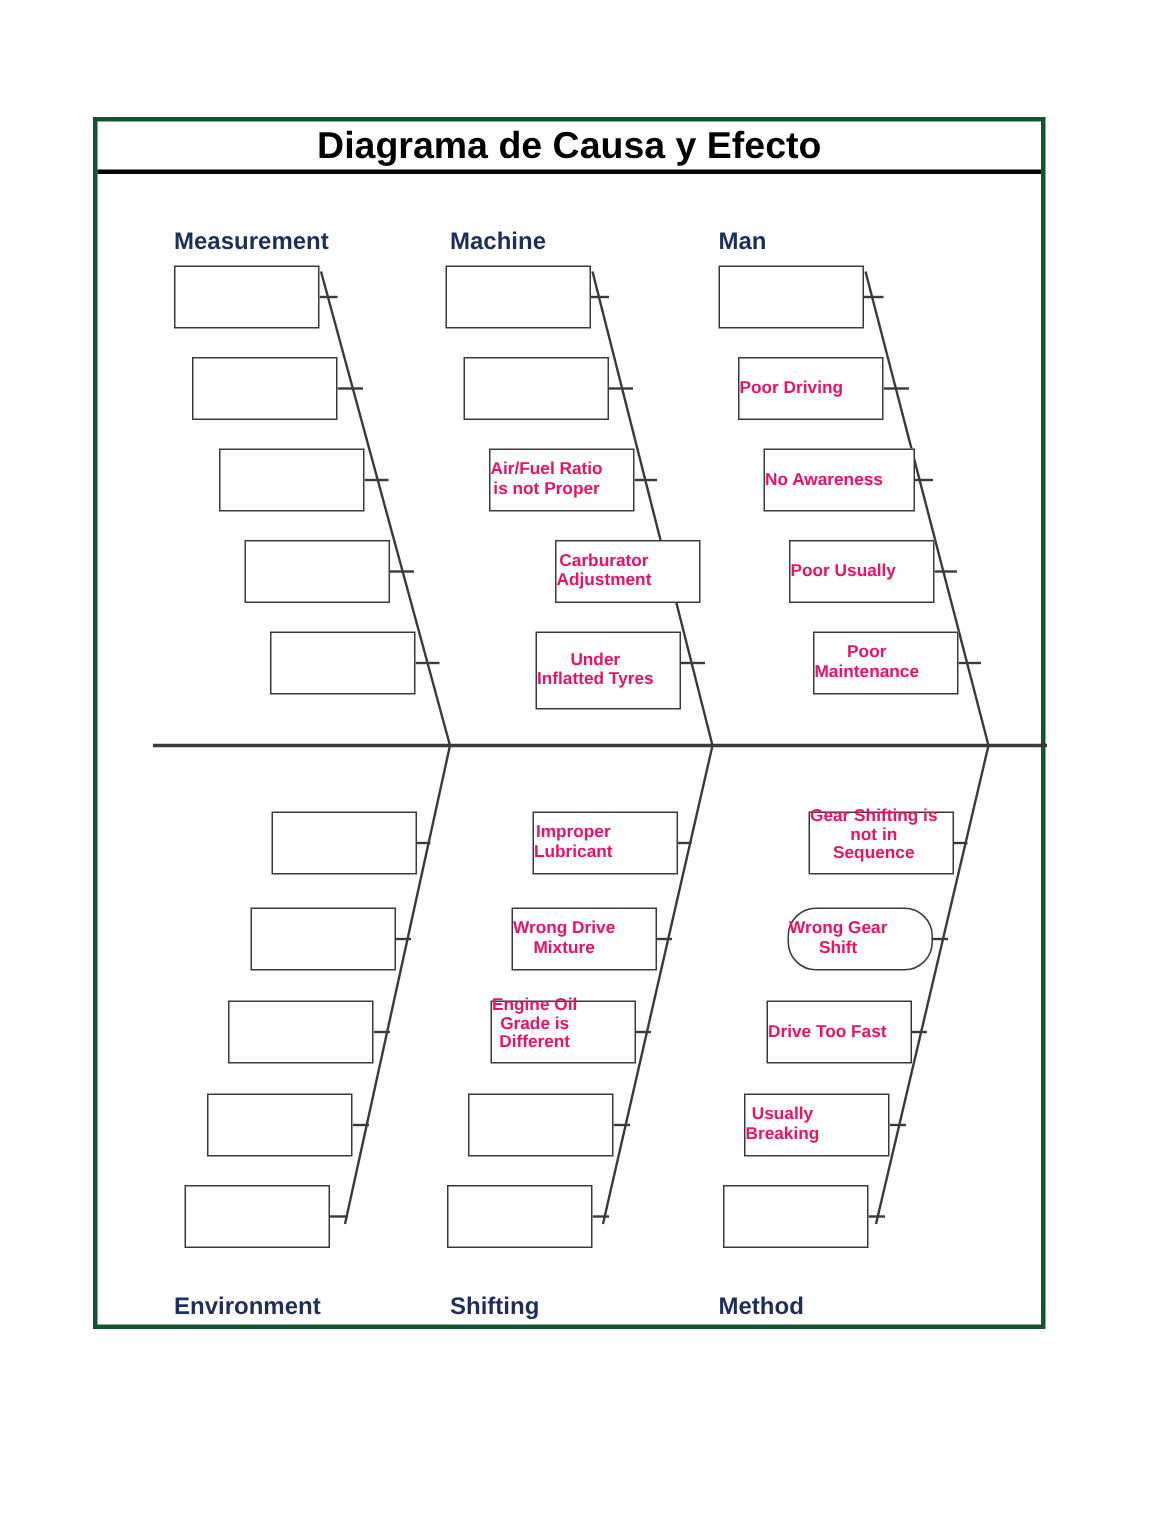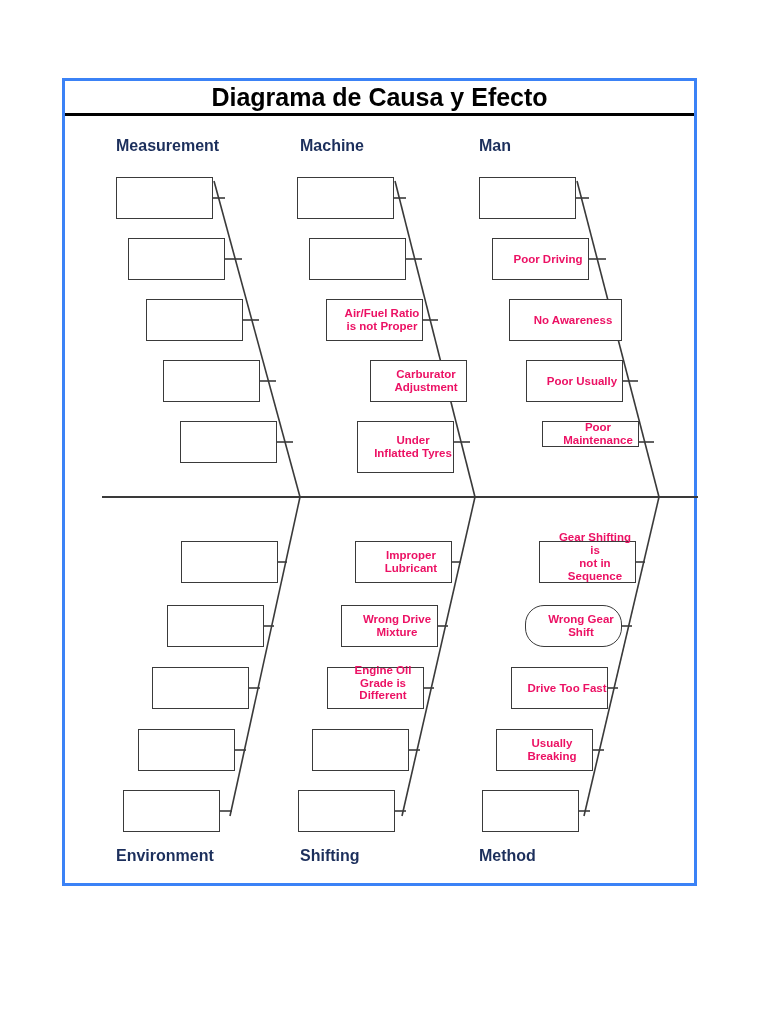--- a/index.html
+++ b/index.html
@@ -15,21 +15,21 @@
     overflow: hidden;
   }
 
   
   #diagram-frame {
     position: absolute;
     left: 62px;
     top: 78px;
     width: 635px;
     height: 808px;
-    border: 3px solid #3b82f6;
+    border: 3px solid #14532d;
     box-sizing: border-box;
     background: #ffffff;
     text-decoration: underline;
   }
 
   
   #title-bar {
     position: absolute;
     left: 0;
     top: 0;
@@ -49,43 +49,43 @@
     white-space: nowrap;
   }
 
   
   .cat-label {
     position: absolute;
     font-size: 16px;
     font-weight: bold;
     color: #1c2f5c;
     white-space: nowrap;
+    margin-top: 16px;
   }
 
   
   #skeleton {
     position: absolute;
     left: 0;
     top: 0;
     width: 635px;
     height: 808px;
     pointer-events: none;
   }
 
   
   .cause-box {
     position: absolute;
     box-sizing: border-box;
     border: 1.4px solid #3a3a3a;
     background: #ffffff;
     display: flex;
     align-items: center;
-    justify-content: center;
+    justify-content: flex-start;
     text-align: center;
-    padding-left: 15px;
   }
   .cause-box .cause-text {
     font-size: 11.5px;
     font-weight: bold;
     color: #ec1164;
     line-height: 1.12;
     white-space: pre-line;
     display: block;
   }
   .cause-box.overflow .cause-text {
@@ -196,27 +196,27 @@
     <span class="cause-text">Under
 Inflatted Tyres</span>
   </div>
 
   <div class="cause-box empty" style="left:414px; top:96px;  width:97px; height:42px;">
     <span class="cause-text"></span>
   </div>
   <div class="cause-box" style="left:427px; top:157px; width:97px; height:42px;">
     <span class="cause-text">Poor Driving</span>
   </div>
-  <div class="cause-box" style="left:444px; top:218px; width:113px; height:42px;">
+  <div class="cause-box" style="left:444px; top:218px; width:101px; height:42px;">
     <span class="cause-text">No Awareness</span>
   </div>
   <div class="cause-box" style="left:461px; top:279px; width:97px; height:42px;">
     <span class="cause-text">Poor Usually</span>
   </div>
-  <div class="cause-box" style="left:477px; top:340px; width:97px; height:26px;">
+  <div class="cause-box" style="left:477px; top:340px; width:97px; height:42px;">
     <span class="cause-text">Poor
 Maintenance</span>
   </div>
 
   <div class="cause-box empty" style="left:116px; top:460px; width:97px; height:42px;">
     <span class="cause-text"></span>
   </div>
   <div class="cause-box empty" style="left:102px; top:524px; width:97px; height:42px;">
     <span class="cause-text"></span>
   </div>

